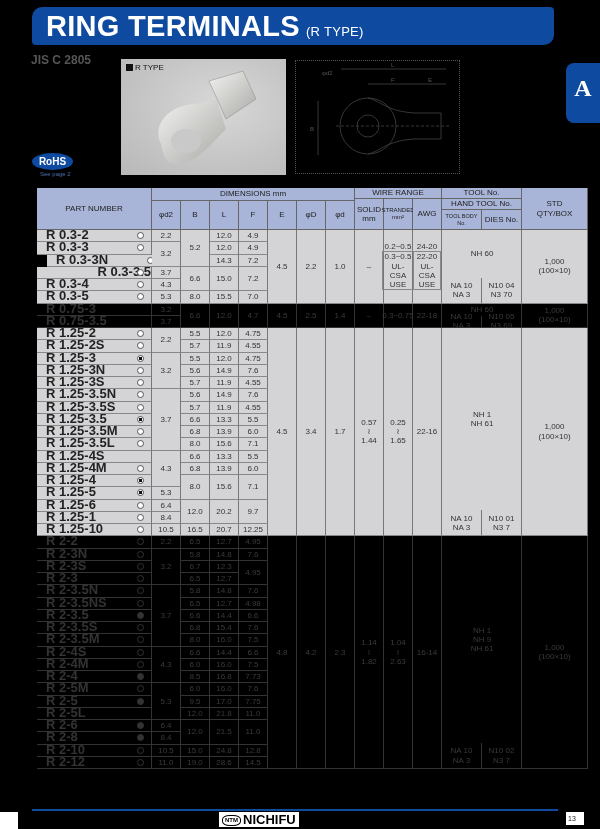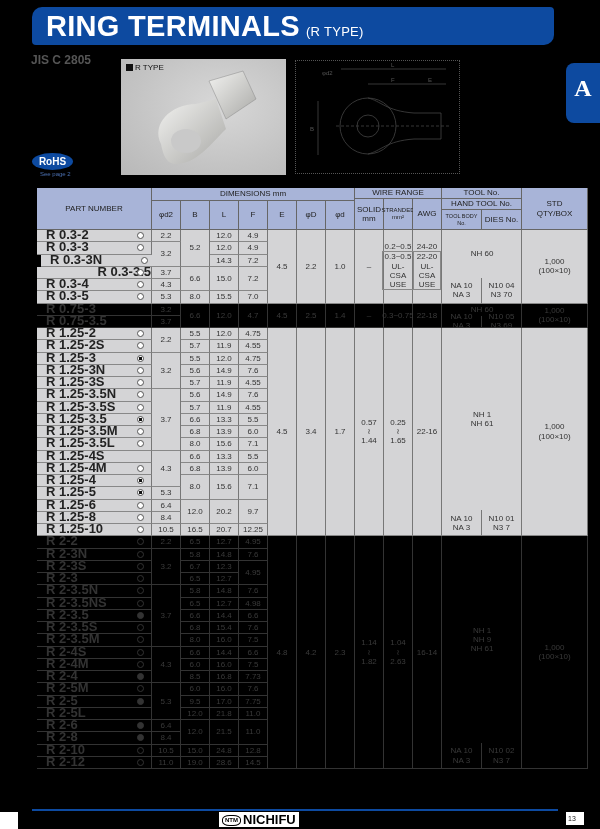--- a/index.html
+++ b/index.html
@@ -122,21 +122,21 @@
 mm²</div>
     <div class="cell hdr" style="left: 382px; top: 13px; width: 29px; height: 31px;">AWG</div>
     <div class="cell hdr" style="left: 411px; top: 2px; width: 80px; height: 11px;">TOOL No.</div>
     <div class="cell hdr" style="left: 411px; top: 13px; width: 80px; height: 11px;">HAND TOOL No.</div>
     <div class="cell hdr" style="left: 411px; top: 24px; width: 40px; height: 20px; font-size: 5.5px;">TOOL BODY No.</div>
     <div class="cell hdr" style="left: 451px; top: 24px; width: 40px; height: 20px;">DIES No.</div>
     <div class="cell hdr" style="left: 491px; top: 2px; width: 66px; height: 42px;">STD
 QTY/BOX</div>
     <div class="cell light bl pn" style="left: 6px; top: 44px; width: 115px; height: 12.25px;"><span>R 0.3-2</span><span class="mark"></span></div>
     <div class="cell light bl pn" style="left: 6px; top: 56.25px; width: 115px; height: 12.25px;"><span>R 0.3-3</span><span class="mark"></span></div>
-    <div class="cell light bl pn" style="left: 10px; top: 68.5px; width: 115px; height: 12.25px;"><span>R 0.3-3N</span><span class="mark"></span></div>
+    <div class="cell light bl pn" style="left: 16px; top: 68.5px; width: 115px; height: 12.25px;"><span>R 0.3-3N</span><span class="mark"></span></div>
     <div class="cell light bl pn" style="left: 6px; top: 80.75px; width: 115px; height: 12.25px; justify-content: flex-end;"><span>R 0.3-3.5</span><span class="mark"></span></div>
     <div class="cell light bl pn" style="left: 6px; top: 93px; width: 115px; height: 12.25px;"><span>R 0.3-4</span><span class="mark"></span></div>
     <div class="cell light bl pn" style="left: 6px; top: 105.25px; width: 115px; height: 12.25px;"><span>R 0.3-5</span><span class="mark"></span></div>
     <div class="cell light bl" style="left: 121px; top: 44px; width: 29px; height: 12.25px;">2.2</div>
     <div class="cell light bl" style="left: 121px; top: 56.25px; width: 29px; height: 24.5px;">3.2</div>
     <div class="cell light bl" style="left: 121px; top: 80.75px; width: 29px; height: 12.25px;">3.7</div>
     <div class="cell light bl" style="left: 121px; top: 93px; width: 29px; height: 12.25px;">4.3</div>
     <div class="cell light bl" style="left: 121px; top: 105.25px; width: 29px; height: 12.25px;">5.3</div>
     <div class="cell light bl" style="left: 150px; top: 44px; width: 29px; height: 36.75px;">5.2</div>
     <div class="cell light bl" style="left: 150px; top: 80.75px; width: 29px; height: 24.5px;">6.6</div>
@@ -198,21 +198,21 @@
     <div class="cell light bl pn" style="left: 6px; top: 203.25px; width: 115px; height: 12.25px;"><span>R 1.25-3.5N</span><span class="mark"></span></div>
     <div class="cell light bl pn" style="left: 6px; top: 215.5px; width: 115px; height: 12.25px;"><span>R 1.25-3.5S</span><span class="mark"></span></div>
     <div class="cell light bl pn" style="left: 6px; top: 227.75px; width: 115px; height: 12.25px;"><span>R 1.25-3.5</span><span class="mark filled"></span></div>
     <div class="cell light bl pn" style="left: 6px; top: 240px; width: 115px; height: 12.25px;"><span>R 1.25-3.5M</span><span class="mark"></span></div>
     <div class="cell light bl pn" style="left: 6px; top: 252.25px; width: 115px; height: 12.25px;"><span>R 1.25-3.5L</span><span class="mark"></span></div>
     <div class="cell light bl pn" style="left: 6px; top: 264.5px; width: 115px; height: 12.25px;"><span>R 1.25-4S</span></div>
     <div class="cell light bl pn" style="left: 6px; top: 276.75px; width: 115px; height: 12.25px;"><span>R 1.25-4M</span><span class="mark"></span></div>
     <div class="cell light bl pn" style="left: 6px; top: 289px; width: 115px; height: 12.25px;"><span>R 1.25-4</span><span class="mark filled"></span></div>
     <div class="cell light bl pn" style="left: 6px; top: 301.25px; width: 115px; height: 12.25px;"><span>R 1.25-5</span><span class="mark filled"></span></div>
     <div class="cell light bl pn" style="left: 6px; top: 313.5px; width: 115px; height: 12.25px;"><span>R 1.25-6</span><span class="mark"></span></div>
-    <div class="cell light bl pn" style="left: 6px; top: 325.75px; width: 115px; height: 12.25px;"><span>R 1.25-8</span><span class="mark"></span></div>
+    <div class="cell light bl pn" style="left: 6px; top: 325.75px; width: 115px; height: 12.25px;"><span>R 1.25-1</span><span class="mark"></span></div>
     <div class="cell light bl pn" style="left: 6px; top: 338px; width: 115px; height: 12.25px;"><span>R 1.25-10</span><span class="mark"></span></div>
     <div class="cell light bl" style="left: 121px; top: 142px; width: 29px; height: 24.5px;">2.2</div>
     <div class="cell light bl" style="left: 121px; top: 166.5px; width: 29px; height: 36.75px;">3.2</div>
     <div class="cell light bl" style="left: 121px; top: 203.25px; width: 29px; height: 61.25px;">3.7</div>
     <div class="cell light bl" style="left: 121px; top: 264.5px; width: 29px; height: 36.75px;">4.3</div>
     <div class="cell light bl" style="left: 121px; top: 301.25px; width: 29px; height: 12.25px;">5.3</div>
     <div class="cell light bl" style="left: 121px; top: 313.5px; width: 29px; height: 12.25px;">6.4</div>
     <div class="cell light bl" style="left: 121px; top: 325.75px; width: 29px; height: 12.25px;">8.4</div>
     <div class="cell light bl" style="left: 121px; top: 338px; width: 29px; height: 12.25px;">10.5</div>
     <div class="cell light bl" style="left: 150px; top: 142px; width: 29px; height: 12.25px;">5.5</div>

